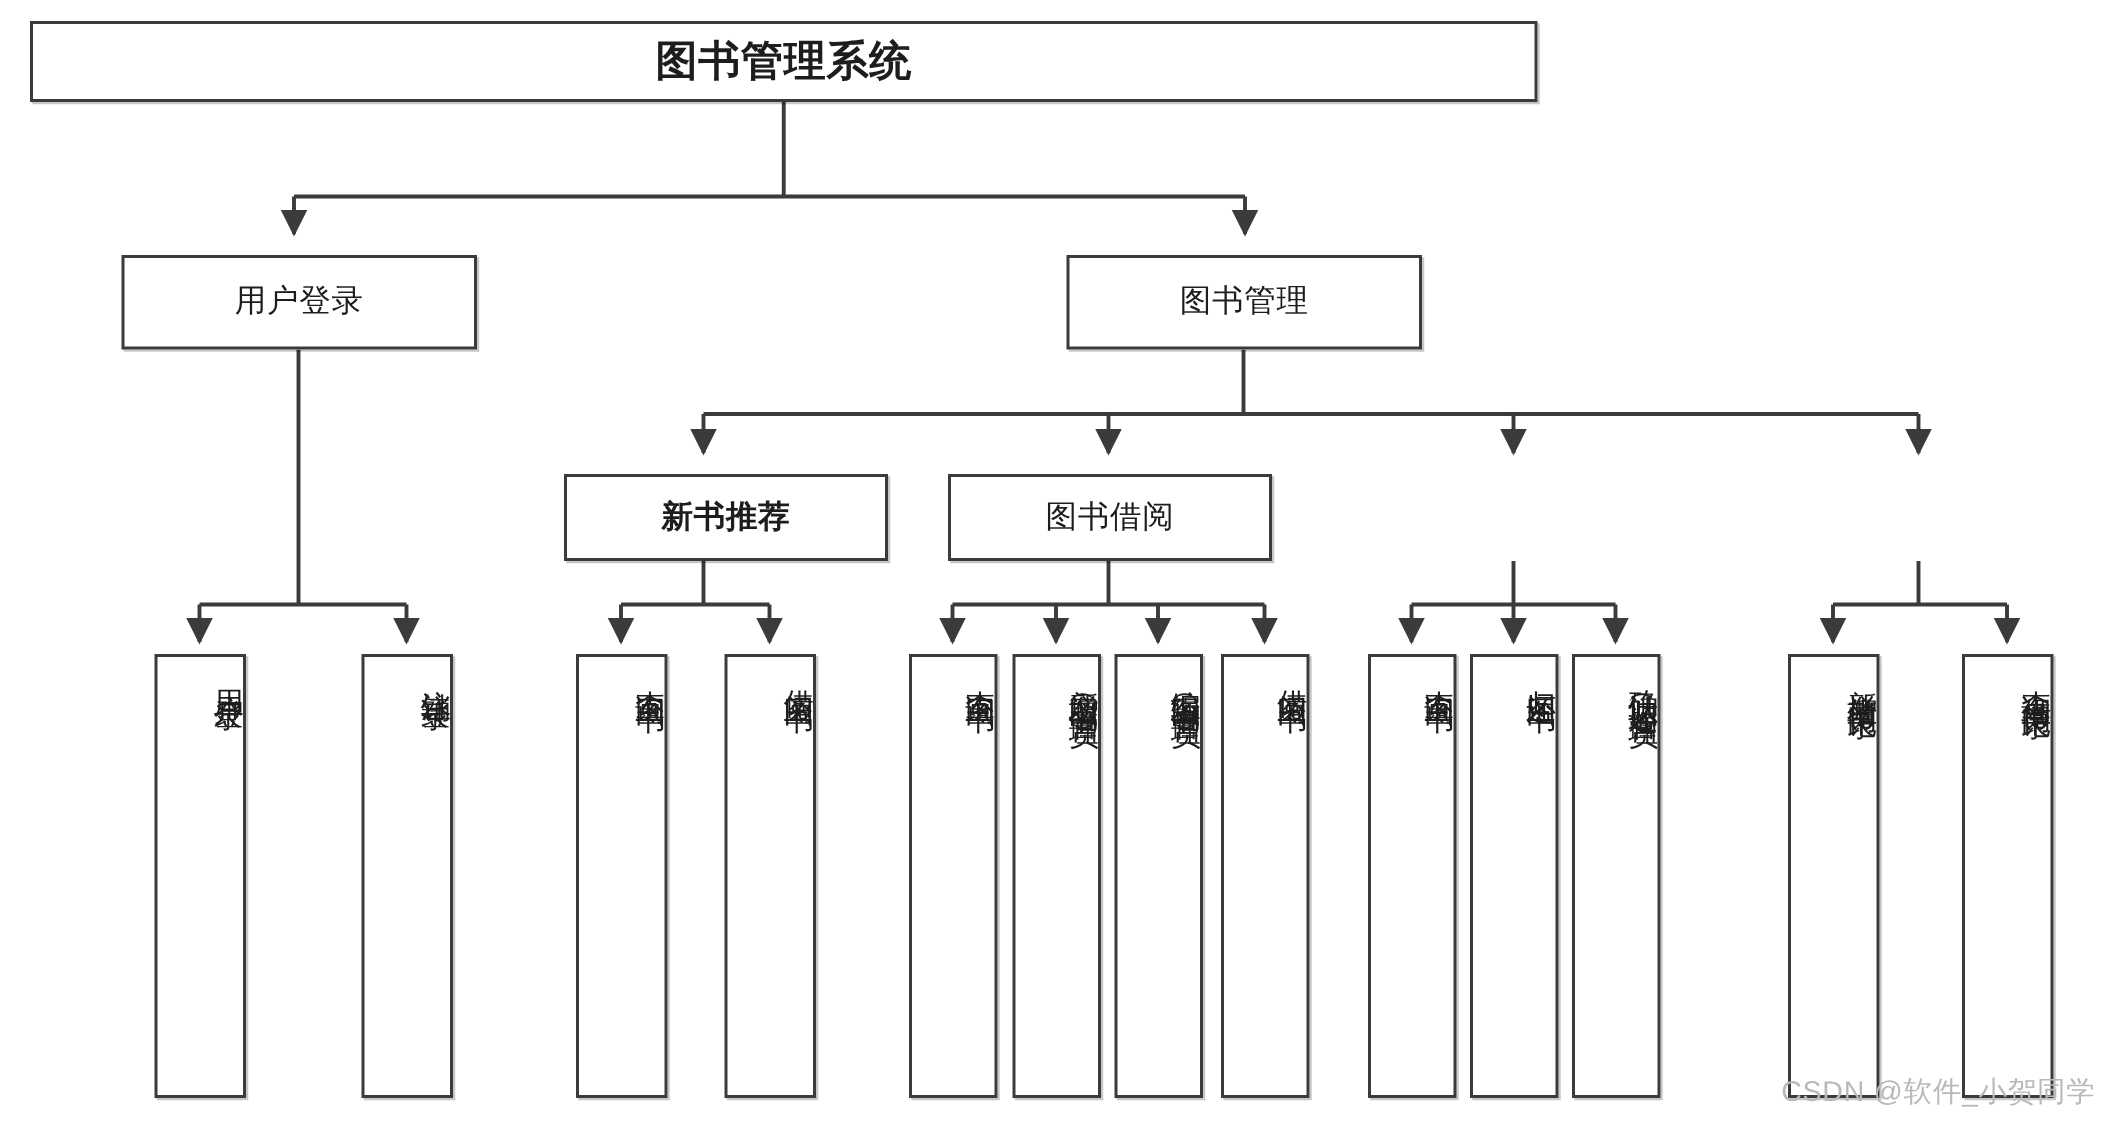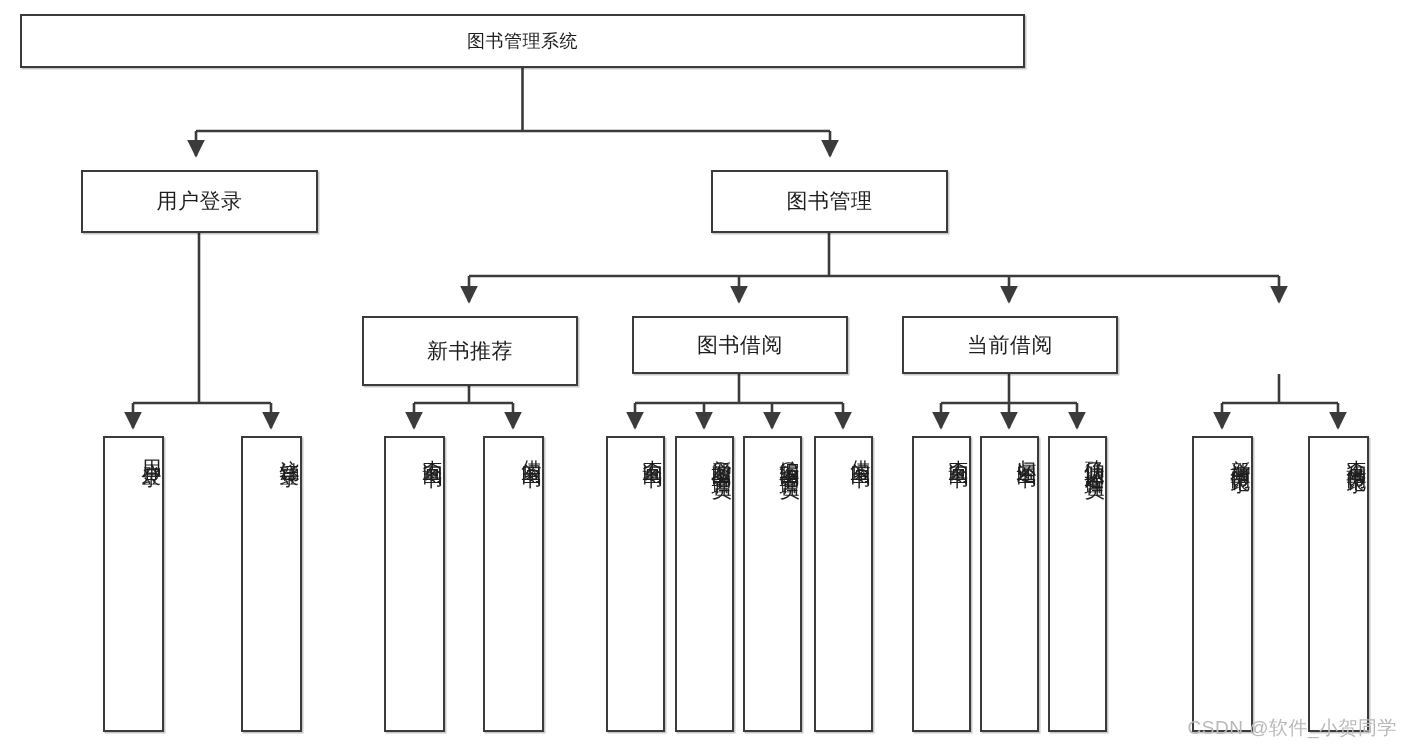--- a/index.html
+++ b/index.html
@@ -40,21 +40,22 @@
   }
   .node-label {
     white-space: pre;
     line-height: 1.15;
     letter-spacing: 0.5px;
   }
   .node.horizontal .node-label {
     font-size: 21px;
   }
   .node.root .node-label {
-    font-size: 18px;
+    font-size: 28px;
+    font-weight: bold;
   }
   
   .node.vertical {
     align-items: flex-start;
     padding-top: 6px;
   }
   .node.vertical .node-label {
     writing-mode: vertical-rl;
     text-orientation: upright;
     font-size: 20px;
@@ -134,29 +135,26 @@
     <span class="node-label">图书管理系统</span>
   </div>
 
   <div class="node horizontal" style="left:81px; top:170px; width:237px; height:63px;">
     <span class="node-label">用户登录</span>
   </div>
   <div class="node horizontal" style="left:711px; top:170px; width:237px; height:63px;align-items:center;">
     <span class="node-label">图书管理</span>
   </div>
 
-  <div class="node horizontal" style="left:362px; top:316px; width:216px; height:70px;">
+  <div class="node horizontal" style="left:376px; top:316px; width:216px; height:58px;font-weight:bold;">
     <span class="node-label">新书推荐</span>
   </div>
   <div class="node horizontal" style="left:632px; top:316px; width:216px; height:58px;">
     <span class="node-label">图书借阅</span>
   </div>
-  <div class="node horizontal" style="left:902px; top:316px; width:216px; height:58px;">
-    <span class="node-label">当前借阅</span>
-  </div>
 
   <div class="node vertical" style="left:103px; top:436px; width:61px; height:296px;">
     <span class="node-label">用户登录</span>
   </div>
   <div class="node vertical" style="left:241px; top:436px; width:61px; height:296px;">
     <span class="node-label">注销登录</span>
   </div>
 
   <div class="node vertical" style="left:384px; top:436px; width:61px; height:296px;">
     <span class="node-label">查询图书</span>

